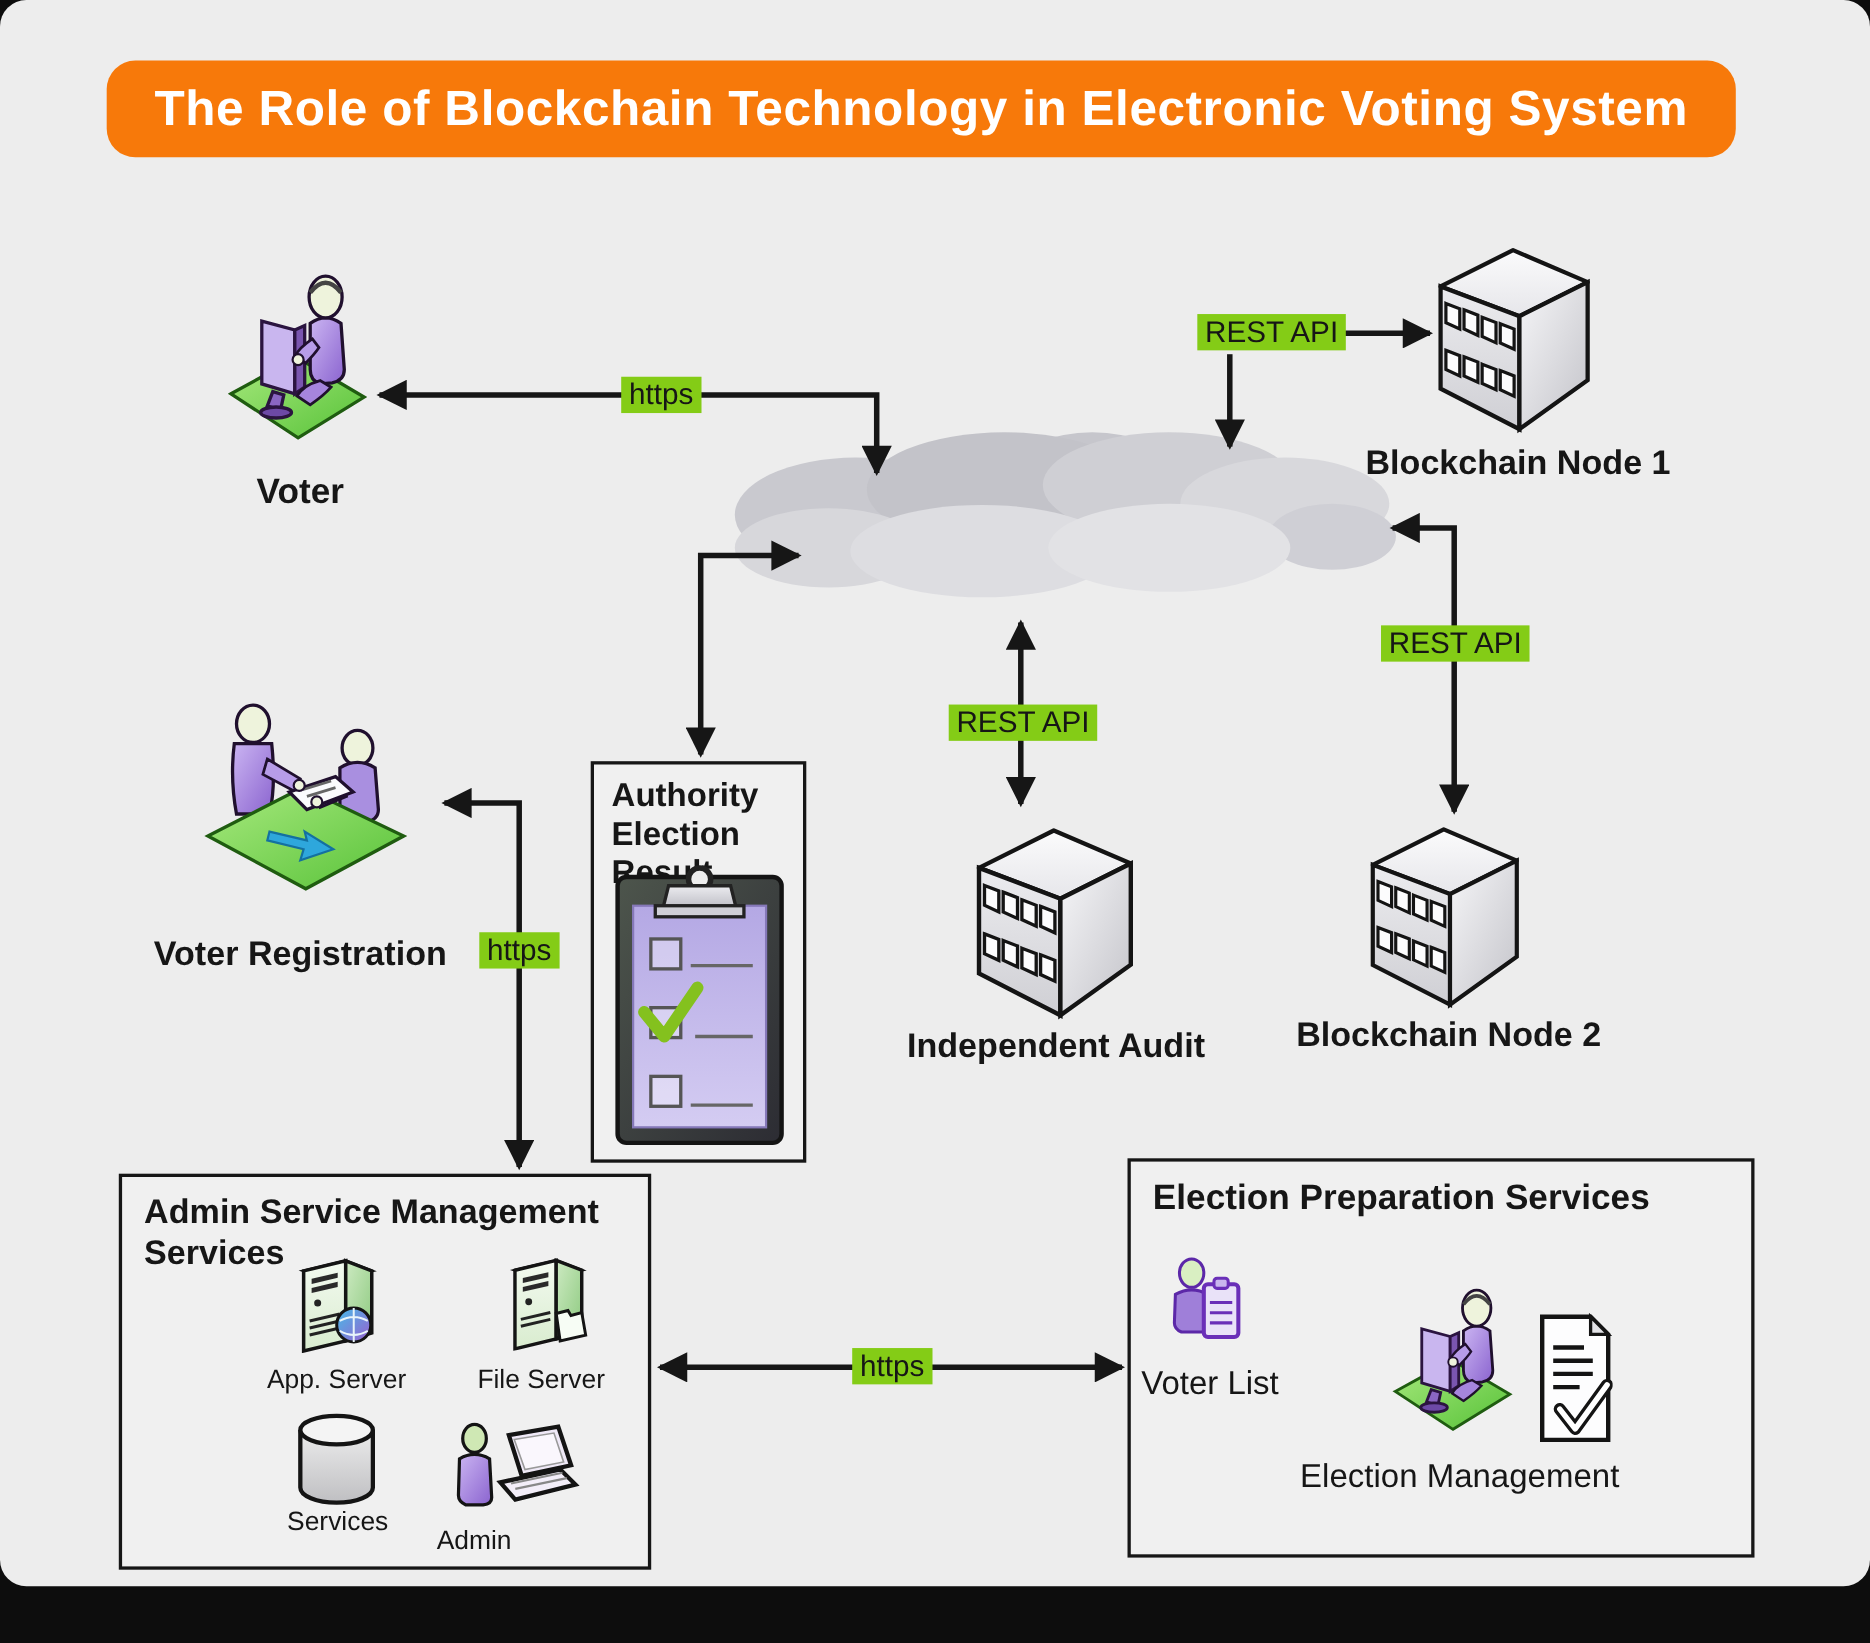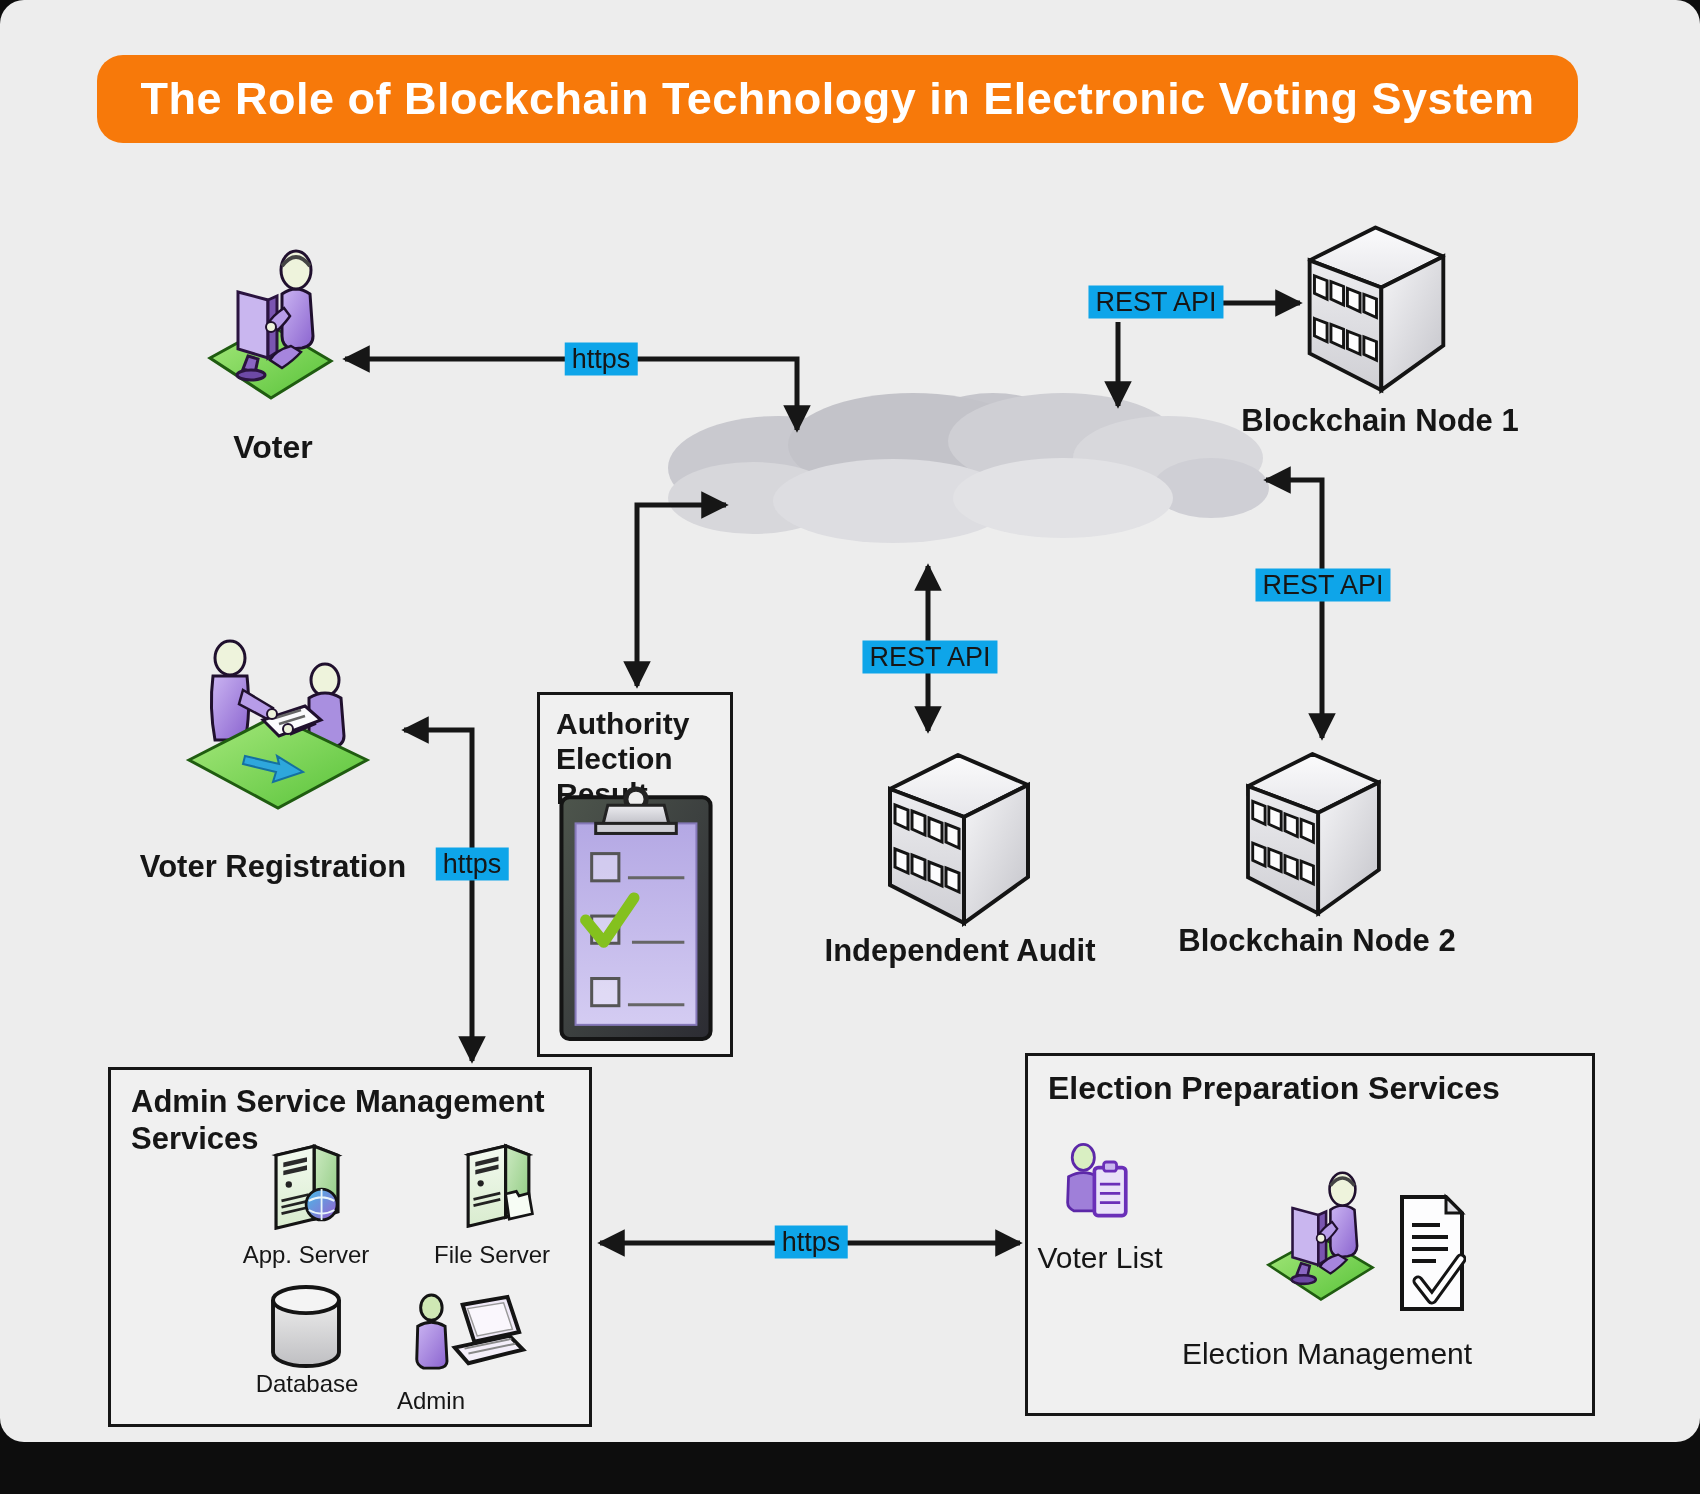--- a/index.html
+++ b/index.html
@@ -5,21 +5,21 @@
   html,body{margin:0;padding:0;background:#0d0d0d;}
   body{width:1700px;height:1494px;position:relative;font-family:"Liberation Sans",sans-serif;}
   .page{position:absolute;left:0;top:0;width:1700px;height:1442px;background:#EDEDED;border-radius:24px;overflow:hidden;}
   .banner{position:absolute;left:97px;top:55px;width:1481px;height:88px;background:#F7790A;border-radius:26px;
           display:flex;align-items:center;justify-content:center;}
   .banner span{color:#fff;font-size:45px;font-weight:700;letter-spacing:.5px;white-space:nowrap;}
   svg.connectors{position:absolute;left:0;top:0;width:1700px;height:1494px;pointer-events:none;}
   .icon{position:absolute;}
   .nlabel{position:absolute;transform:translate(-50%,-50%);font-weight:700;font-size:31px;color:#161616;white-space:nowrap;text-align:center;}
   .ilabel{position:absolute;transform:translate(-50%,-50%);font-weight:400;font-size:24px;color:#161616;white-space:nowrap;text-align:center;}
-  .clabel{position:absolute;transform:translate(-50%,-50%);font-weight:400;font-size:27px;color:#161616;background:#0ea5e9;
+  .clabel{position:absolute;transform:translate(-50%,-50%);font-weight:400;font-size:27px;color:#161616;background:#84cc16;
           padding:1px 7px;white-space:nowrap;z-index:5;}
   .dbox{position:absolute;border:3px solid #161616;background:#F0F0F0;box-sizing:border-box;}
   #authority-box{left:537px;top:692px;width:196px;height:365px;}
   #authority-box .btitle{position:absolute;left:16px;top:12px;font-weight:700;font-size:30px;line-height:1.16;color:#161616;width:165px;}
   #admin-box{left:108px;top:1067px;width:484px;height:360px;}
   #admin-box .btitle{position:absolute;left:20px;top:14px;font-weight:700;font-size:31px;line-height:1.18;color:#161616;width:430px;}
   #election-box{left:1025px;top:1053px;width:570px;height:363px;}
   #election-box .btitle{position:absolute;left:20px;top:14px;font-weight:700;font-size:32px;color:#161616;white-space:nowrap;}
   .rel{position:absolute;}
 </style>
@@ -262,21 +262,21 @@
       <ellipse cx="26" cy="15" rx="11" ry="13" fill="#cfe8b4" stroke="#141414" stroke-width="3"></ellipse>
       <path d="M12,34 Q26,26 40,34 L42,70 Q42,76 34,77 L18,77 Q11,74 11,68 Z" fill="url(#gPurple)" stroke="#141414" stroke-width="3"></path>
       <polygon points="58,12 104,4 116,40 70,50" fill="#efe9f7" stroke="#141414" stroke-width="4"></polygon>
       <polygon points="63,16 100,10 109,37 73,44" fill="#faf7fd" stroke="#999" stroke-width="1.5"></polygon>
       <polygon points="50,56 106,44 120,58 64,72" fill="#f3eef9" stroke="#141414" stroke-width="4"></polygon>
       <line x1="60" y1="57" x2="108" y2="47" stroke="#888" stroke-width="2"></line>
       <line x1="64" y1="62" x2="112" y2="52" stroke="#888" stroke-width="2"></line>
     </svg>
     <span class="ilabel" style="left:195px;top:185px;">App. Server</span>
     <span class="ilabel" style="left:381px;top:185px;">File Server</span>
-    <span class="ilabel" style="left:196px;top:314px;">Database</span>
+    <span class="ilabel" style="left:196px;top:314px;">Services</span>
     <span class="ilabel" style="left:320px;top:331px;">Admin</span>
   </div>
 
   <div class="dbox" id="election-box">
     <div class="btitle">Election Preparation Services</div>
     <svg class="rel" style="left:35px;top:85px;" width="72" height="90" viewBox="0 0 78 92">
       <ellipse cx="22" cy="15" rx="12" ry="14" fill="#d9efc2" stroke="#5c28a8" stroke-width="3"></ellipse>
       <path d="M6,36 Q22,27 38,36 L40,66 Q40,72 32,73 L12,73 Q5,70 5,64 Z" fill="#9f7fd9" stroke="#5c28a8" stroke-width="3"></path>
       <rect x="34" y="26" width="34" height="52" rx="4" fill="#e9e2f8" stroke="#6a2fb8" stroke-width="4"></rect>
       <rect x="44" y="20" width="14" height="10" rx="3" fill="#c9b6ee" stroke="#6a2fb8" stroke-width="3"></rect>
@@ -301,16 +301,16 @@
       <path d="M4,4 L48,4 L64,20 L64,116 L4,116 Z" fill="#fdfdfe" stroke="#141414" stroke-width="4"></path>
       <polygon points="48,4 48,20 64,20" fill="#e2e2e6" stroke="#141414" stroke-width="3"></polygon>
       <line x1="14" y1="32" x2="42" y2="32" stroke="#141414" stroke-width="4"></line>
       <line x1="14" y1="44" x2="50" y2="44" stroke="#141414" stroke-width="4"></line>
       <line x1="14" y1="56" x2="50" y2="56" stroke="#141414" stroke-width="4"></line>
       <line x1="14" y1="68" x2="38" y2="68" stroke="#141414" stroke-width="4"></line>
       <path d="M20,88 L34,106 L63,66" fill="none" stroke="#141414" stroke-width="11" stroke-linecap="round" stroke-linejoin="round"></path>
       <path d="M20,88 L34,106 L63,66" fill="none" stroke="#ffffff" stroke-width="5" stroke-linecap="round" stroke-linejoin="round"></path>
     </svg>
     <span class="ilabel" style="left:72px;top:202px;font-size:30px;text-align:right;">Voter List</span>
-    <span class="ilabel" style="left:299px;top:298px;font-size:30px;">Election Management</span>
+    <span class="ilabel" style="left:299px;top:287px;font-size:30px;">Election Management</span>
   </div>
 
 </div>
 
 </body></html>

